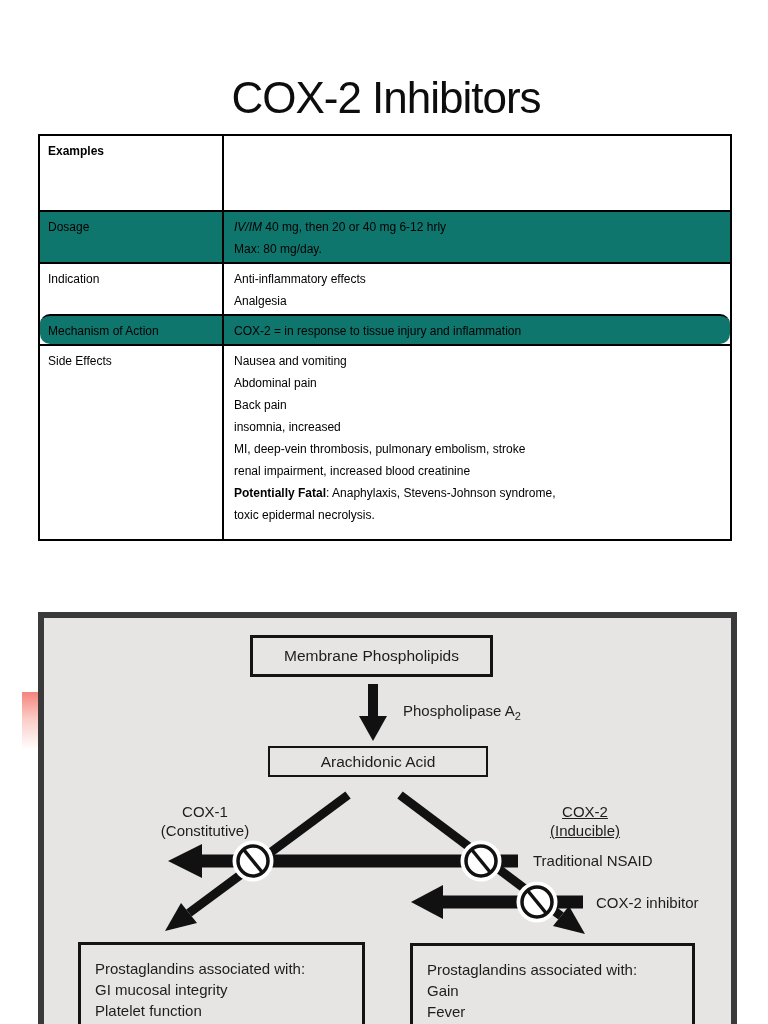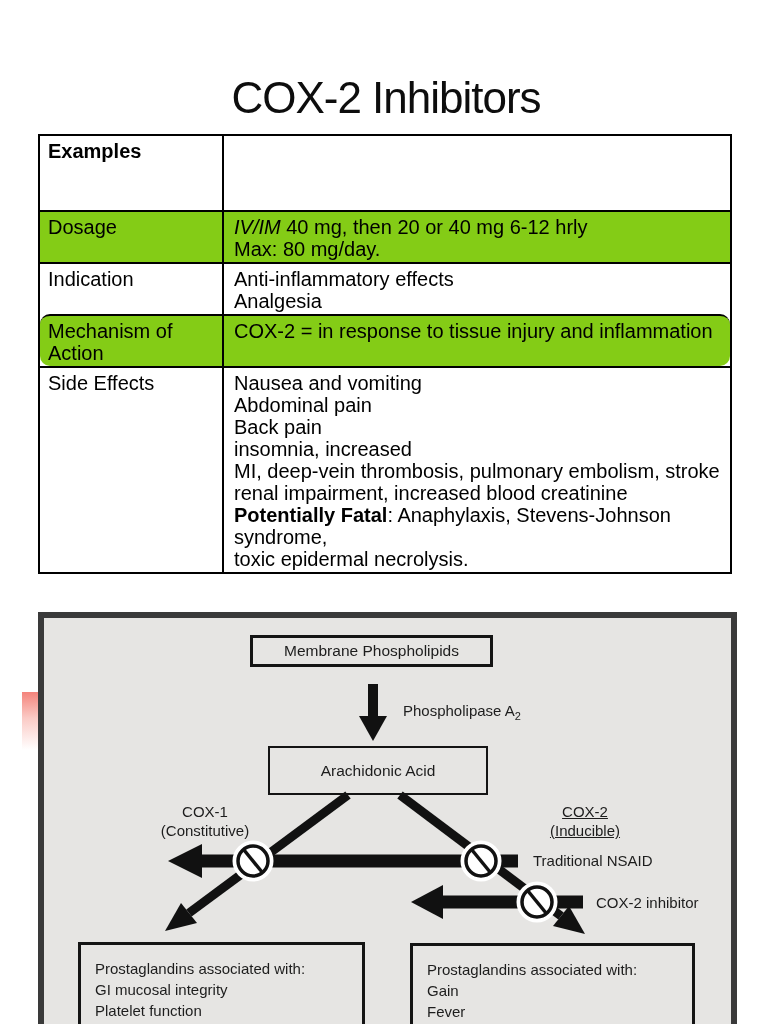--- a/index.html
+++ b/index.html
@@ -8,25 +8,25 @@
     background:#ffffff;font-family:"Liberation Sans",sans-serif;color:#000;
   }
   
   .title{
     position:absolute;left:2px;top:44px;width:768px;text-align:center;
     font-size:44px;letter-spacing:-1px;color:#0d0d0d;font-weight:500;
   }
   
   .drug-table{
     position:absolute;left:38px;top:134px;width:690px;
-    border:2px solid #000;font-size:20px;line-height:22px;
+    border:2px solid #000;font-size:12px;line-height:22px;
   }
   .t-row{display:flex;}
   .t-row + .t-row{border-top:2px solid #000;}
-  .t-row.shaded{background:#84cc16;}
+  .t-row.shaded{background:#0f766e;}
   .t-row:nth-child(1){min-height:74px;}
   .t-row:nth-child(2){min-height:50px;}
   .t-row:nth-child(3){min-height:50px;}
   .t-row:nth-child(4){min-height:28px;border-radius:10px;}
   .t-row:nth-child(5){min-height:193px;}
   .t-label{
     width:166px;flex:0 0 166px;padding:4px 8px 2px 8px;
     border-right:2px solid #000;
   }
   .t-row:nth-child(1) .t-label{font-weight:700;}
@@ -145,27 +145,27 @@
         <circle cx="437" cy="243" r="15" fill="#fff" stroke="#111" stroke-width="3.5"></circle>
         <line x1="428" y1="232" x2="446" y2="254" stroke="#111" stroke-width="3.5"></line>
       </g>
       <g>
         <circle cx="493" cy="284" r="18" fill="#fff" stroke="#fff" stroke-width="5"></circle>
         <circle cx="493" cy="284" r="15" fill="#fff" stroke="#111" stroke-width="3.5"></circle>
         <line x1="484" y1="273" x2="502" y2="295" stroke="#111" stroke-width="3.5"></line>
       </g>
     </svg>
 
-    <div class="d-abs d-box" style="left:206px;top:17px;width:243px;height:32px;">Membrane Phospholipids</div>
+    <div class="d-abs d-box" style="left:206px;top:17px;width:243px;height:42px;">Membrane Phospholipids</div>
 
     <div class="d-abs d-label" style="left:359px;top:84px;">
       <span>Phospholipase A</span><sub>2</sub>
     </div>
 
-    <div class="d-abs d-box" style="left:224px;top:128px;width:220px;height:49px;border-width:2.5px;">Arachidonic Acid</div>
+    <div class="d-abs d-box" style="left:224px;top:128px;width:220px;height:31px;border-width:2.5px;">Arachidonic Acid</div>
 
     <div class="d-abs d-label d-center" style="left:91px;top:184px;width:140px;">
       <div>COX-1</div>
       <div>(Constitutive)</div>
     </div>
 
     <div class="d-abs d-label d-center" style="left:471px;top:184px;width:140px;text-decoration:underline;">
       <div>COX-2</div>
       <div>(Inducible)</div>
     </div>

